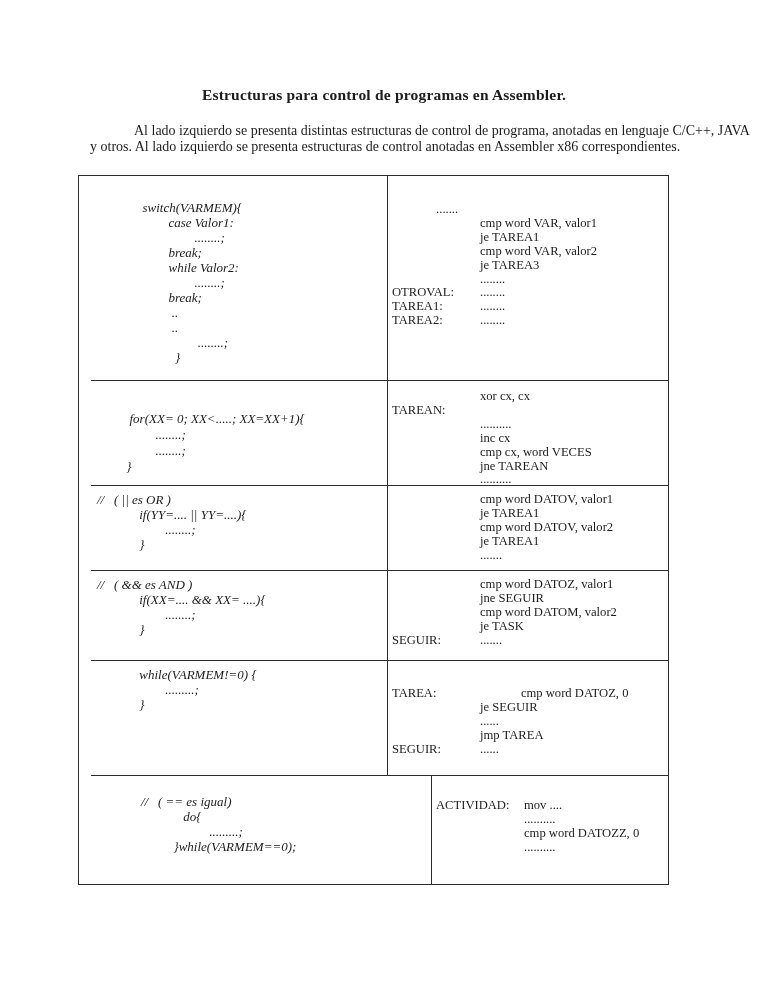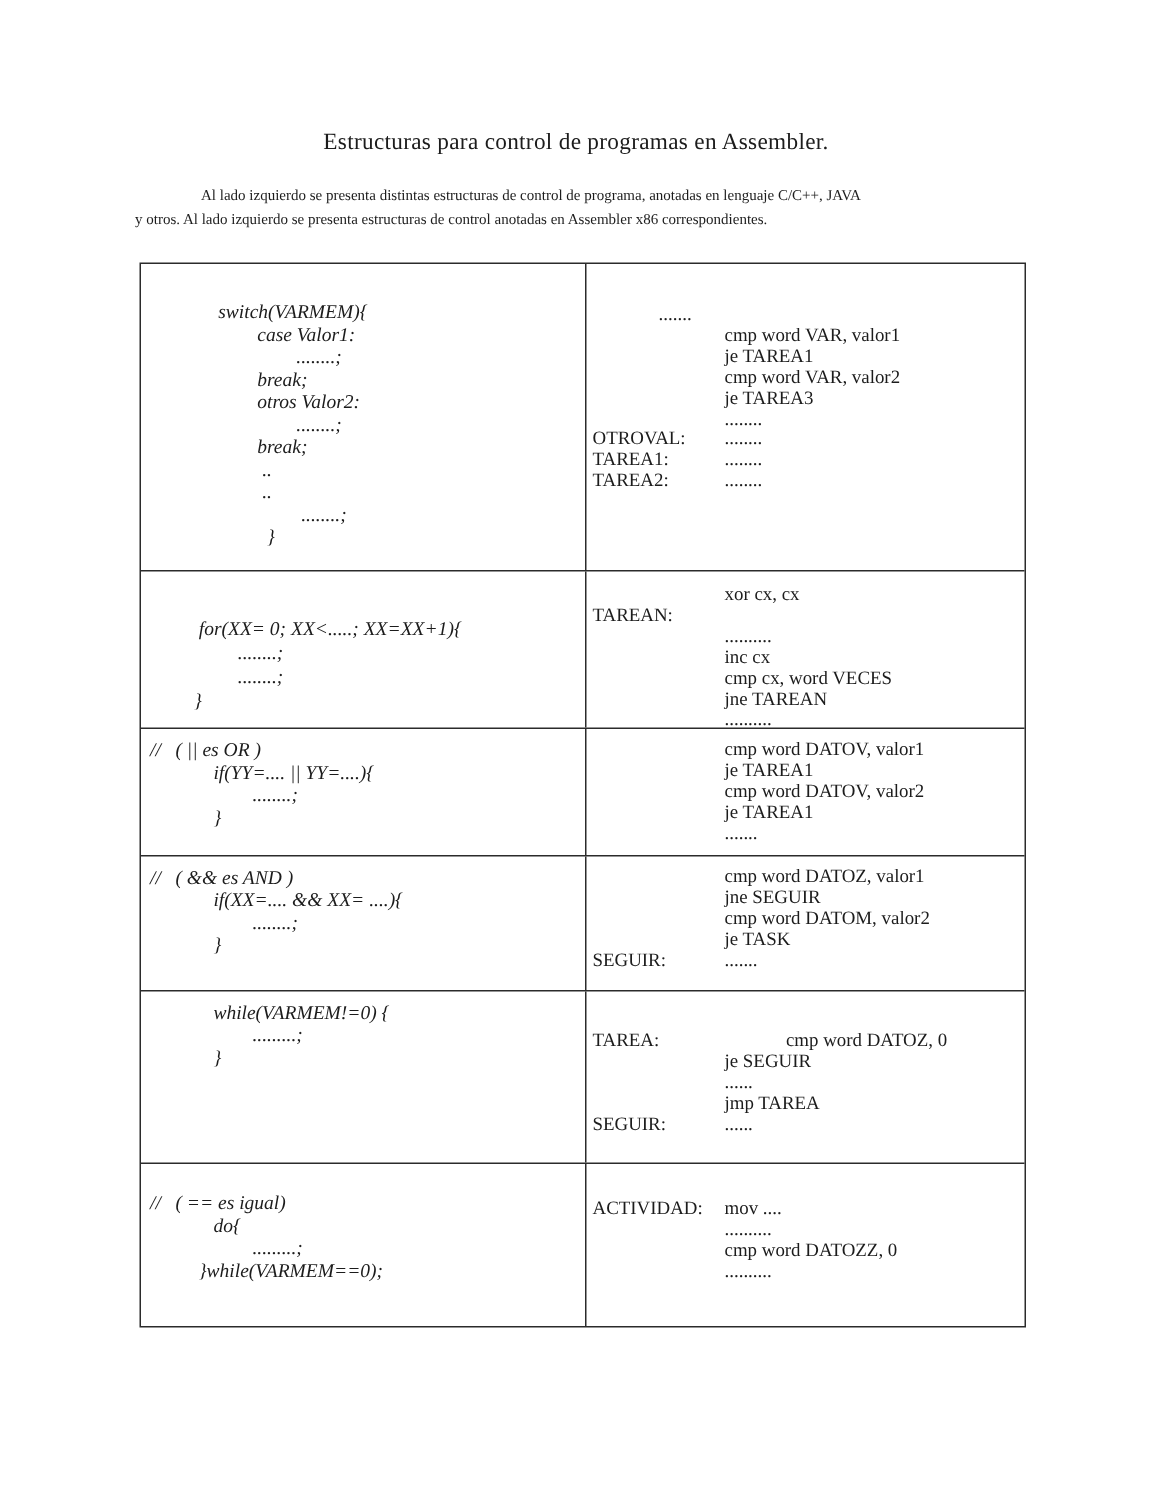--- a/index.html
+++ b/index.html
@@ -13,41 +13,42 @@
     width:768px;height:994px;
     position:relative;
     background:var(--paper);
     font-family:"Liberation Serif","DejaVu Serif",serif;
     color:var(--ink);
     overflow:hidden;
   }
   .doc{padding-top:86px;}
   .page-title{
     text-align:center;
-    font-weight:normal;
+    font-weight:bold;
     font-size:15.5px;
     line-height:18px;
     letter-spacing:0.2px;
   }
   .intro{
     margin:19px 80px 0 90px;
-    font-size:10px;
+    font-size:14px;
     line-height:15.5px;
   }
   .intro-line{white-space:nowrap;}
   .intro-line.first{padding-left:44px;}
 
   .structs-table{
     position:absolute;
-    left:93px;top:175px;
+    left:78px;top:175px;
     width:591px;
     border:1px solid var(--border);
+    padding-left:12px;
   }
   .trow{display:flex;border-bottom:1px solid var(--border);}
-  .trow:last-child{border-bottom:none;}
+  .trow:last-child{border-bottom:none;margin-left:44px;}
   .r1{height:205px}
   .r2{height:105px}
   .r3{height:85px}
   .r4{height:90px}
   .r5{height:115px}
   .r6{height:108px}
 
   .cell{overflow:hidden;}
   .cleft{
     width:297px;
@@ -84,21 +85,21 @@
     <div class="intro-line">y otros.  Al lado izquierdo se presenta estructuras de control anotadas en Assembler x86 correspondientes.</div>
   </div>
 
   <div class="structs-table">
     <div class="trow r1">
       <div class="cell cleft">
           <div class="code-line">              switch(VARMEM){</div>
           <div class="code-line">                      case Valor1:</div>
           <div class="code-line">                              ........;</div>
           <div class="code-line">                      break;</div>
-          <div class="code-line">                      otros Valor2:</div>
+          <div class="code-line">                      while Valor2:</div>
           <div class="code-line">                              ........;</div>
           <div class="code-line">                      break;</div>
           <div class="code-line">                       ..</div>
           <div class="code-line">                       ..</div>
           <div class="code-line">                               ........;</div>
           <div class="code-line">                        }</div>
         </div>
       <div class="cell cright">
           <div class="code-line"><span class="asm-label">              .......</span><span class="asm-code"></span></div>
           <div class="code-line"><span class="asm-label"></span><span class="asm-code">cmp word VAR, valor1</span></div>

